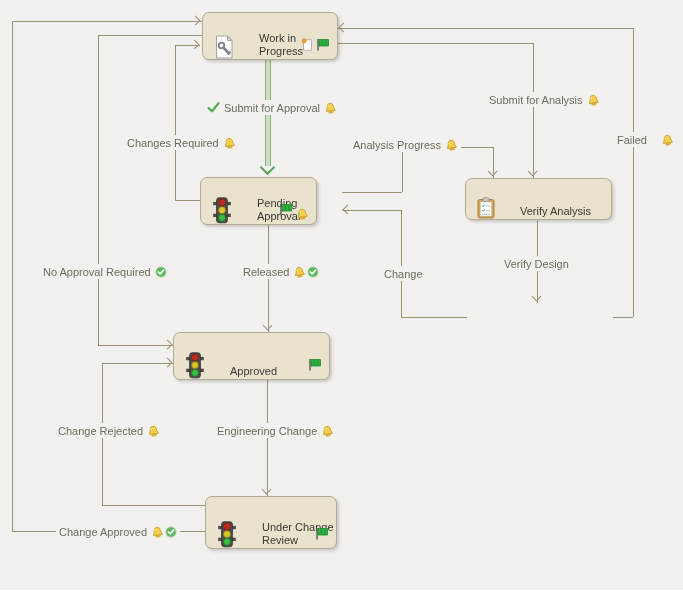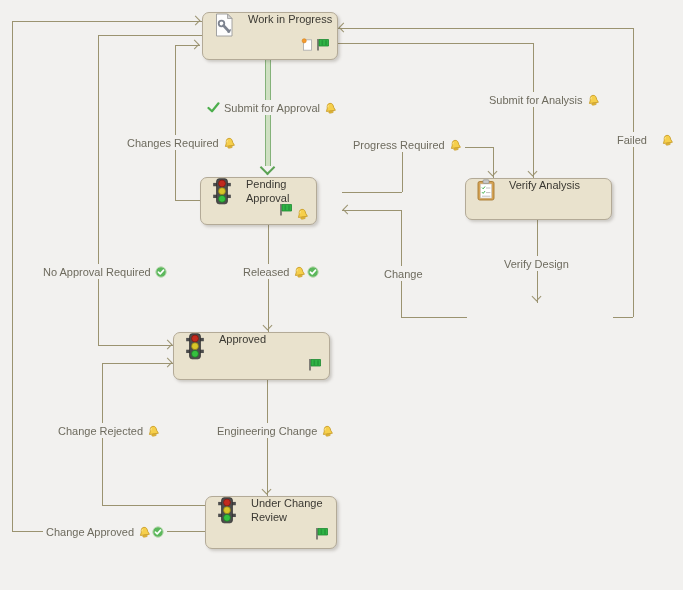--- a/index.html
+++ b/index.html
@@ -25,21 +25,21 @@
   
   .green-line{
     position:absolute;width:4px;background:#cfe0c2;
     border-left:1px solid #84b279;border-right:1px solid #84b279;
   }
   
   .state{
     position:absolute;box-sizing:border-box;
     background:#e9e2cd;border:1px solid #b3aa97;border-radius:7px;
     box-shadow:2px 2px 3px rgba(90,85,70,0.25);
-    display:flex;align-items:flex-start;z-index:3;
+    display:flex;align-items:flex-end;z-index:3;gap:11px;
   }
   .state .main-icon{margin-left:11px;flex:0 0 auto;display:flex;}
   .state .state-label{
     flex:1;text-align:left;margin-left:14px;
     font-size:11px;color:#3a3832;line-height:1.25;
   }
   .state .badges{
     position:absolute;right:7px;bottom:4px;display:flex;gap:3px;align-items:flex-end;
   }
   
@@ -205,21 +205,21 @@
   <div class="flow-label" style="left:486px;top:92px">
     <span>Submit for Analysis</span>
     <span class="bell-wrap">
         <svg width="13" height="12" viewBox="0 0 13 11">
           <use href="#bell"></use>
         </svg>
       </span>
   </div>
 
   <div class="flow-label" style="left:350px;top:137px">
-    <span>Progress Required</span>
+    <span>Analysis Progress</span>
     <span class="bell-wrap">
         <svg width="13" height="12" viewBox="0 0 13 11">
           <use href="#bell"></use>
         </svg>
       </span>
   </div>
 
   <div class="flow-label" style="left:381px;top:266px">
     <span>Change</span>
   </div>
@@ -248,21 +248,21 @@
 
   <div class="flow-label" style="left:55px;top:423px">
     <span>Change Rejected</span>
     <span class="bell-wrap">
         <svg width="13" height="12" viewBox="0 0 13 11">
           <use href="#bell"></use>
         </svg>
       </span>
   </div>
 
-  <div class="flow-label" style="left:43px;top:524px">
+  <div class="flow-label" style="left:56px;top:524px">
     <span>Change Approved</span>
     <span class="bell-wrap">
         <svg width="13" height="12" viewBox="0 0 13 11">
           <use href="#bell"></use>
         </svg>
       </span>
     <svg width="12" height="12" viewBox="0 0 12 12" style="margin-left:-3px">
         <use href="#check-circle"></use>
       </svg>
   </div>

